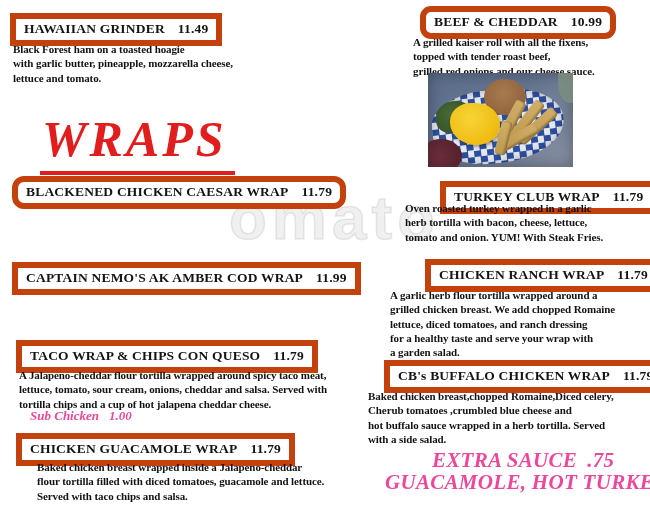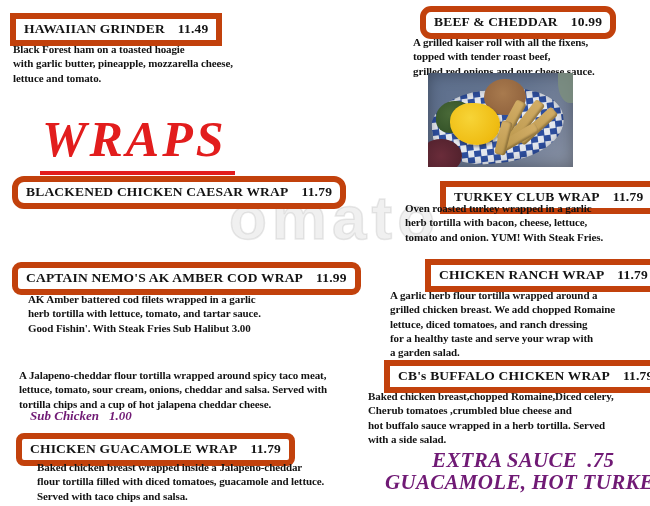--- a/index.html
+++ b/index.html
@@ -29,21 +29,21 @@
     color:#131313; white-space:pre-line; letter-spacing:-0.1px;
   }
   
   .heading-wraps {
     position:absolute; left:40px; top:110px; display:inline-block;
     font-size:50px; font-weight:bold; font-style:italic; letter-spacing:3px;
     color:#e21d1d; border-bottom:4px solid #e21d1d; padding:0 8px 3px 2px;
   }
   
   .red-note {
-    position:absolute; font-weight:bold; font-style:italic; color:#701a75;
+    position:absolute; font-weight:bold; font-style:italic; color:#ec4899;
     font-size:13px; white-space:nowrap;
   }
   .red-note .price { margin-left:10px; }
   .footer-note { font-size:21px; letter-spacing:0.3px; }
   
   .photo {
     position:absolute; left:428px; top:73px; width:145px; height:94px;
     background:linear-gradient(135deg,#5d6f8d 0%,#64748f 45%,#77839a 75%,#8b94a6 100%);
     overflow:hidden; box-shadow:inset 0 0 16px rgba(0,0,0,0.35);
   }
@@ -84,26 +84,26 @@
   }
   .green-sliver {
     right:-5px; top:-4px; width:20px; height:34px;
     background:#7d907d; opacity:0.8; border-radius:0 0 0 60%;
   }
   
   .pos-hawaiian-box  { left:10px;  top:13px; }
   .pos-hawaiian-desc { left:13px;  top:42px; }
   .pos-blackened-box { left:12px;  top:176px;border-radius:12px; }
   .pos-blackened-desc{ left:28px;  top:204px; }
-  .pos-captain-box   { left:12px;  top:262px;border-radius:9px; }
+  .pos-captain-box   { left:12px;  top:262px; }
   .pos-captain-desc  { left:28px;  top:292px; }
   .pos-taco-box      { left:16px;  top:340px; }
   .pos-taco-desc     { left:19px;  top:368px; }
   .pos-taco-note     { left:30px;  top:408px; }
-  .pos-guac-box      { left:16px;  top:433px;border-radius:8px; }
+  .pos-guac-box      { left:16px;  top:433px; }
   .pos-guac-desc     { left:37px;  top:460px; }
   
   .pos-beef-box      { left:420px; top:6px;border-radius:11px; }
   .pos-beef-desc     { left:413px; top:35px; }
   .pos-turkey-box    { left:440px; top:173px;margin-top:8px; }
   .pos-turkey-desc   { left:405px; top:201px; }
   .pos-ranch-box     { left:425px; top:259px; }
   .pos-ranch-desc    { left:390px; top:288px; }
   .pos-buffalo-box   { left:384px; top:360px; }
   .pos-buffalo-desc  { left:368px; top:389px; }
@@ -126,24 +126,24 @@
 
   <div class="heading-wraps">WRAPS</div>
 
   <div class="menu-box pos-blackened-box">
     <span>BLACKENED CHICKEN CAESAR WRAP</span><span class="price">11.79</span>
   </div>
 
   <div class="menu-box pos-captain-box">
     <span>CAPTAIN NEMO'S AK AMBER COD WRAP</span><span class="price">11.99</span>
   </div>
-  <div class="desc pos-captain-desc">AK Amber battered cod filets wrapped in a garlic
-herb tortilla with lettuce, tomato, and tartar sauce.
-Good Fishin'. With Steak Fries  Sub Halibut 3.00</div>
-
+
+  <div class="menu-box pos-taco-box">
+    <span>TACO WRAP &amp; CHIPS CON QUESO</span><span class="price">11.79</span>
+  </div>
   <div class="desc pos-taco-desc">A Jalapeno-cheddar flour tortilla wrapped around spicy taco meat,
 lettuce, tomato, sour cream, onions, cheddar and salsa. Served with
 tortilla chips and a cup of hot jalapena cheddar cheese.</div>
   <div class="red-note pos-taco-note">
     <span>Sub Chicken</span><span class="price">1.00</span>
   </div>
 
   <div class="menu-box pos-guac-box">
     <span>CHICKEN GUACAMOLE WRAP</span><span class="price">11.79</span>
   </div>

